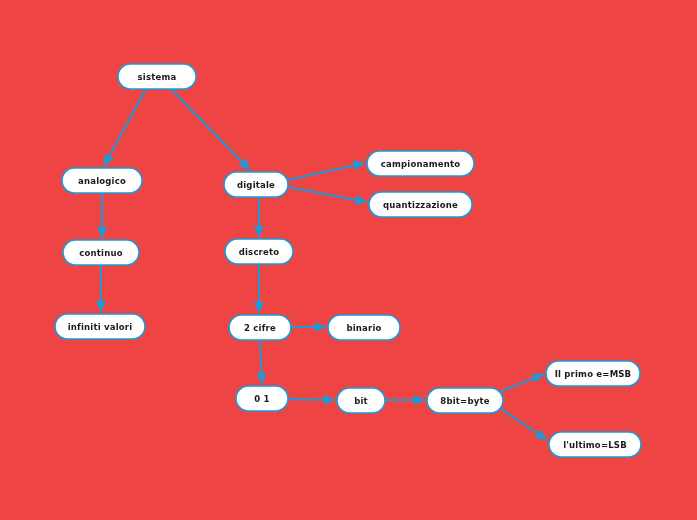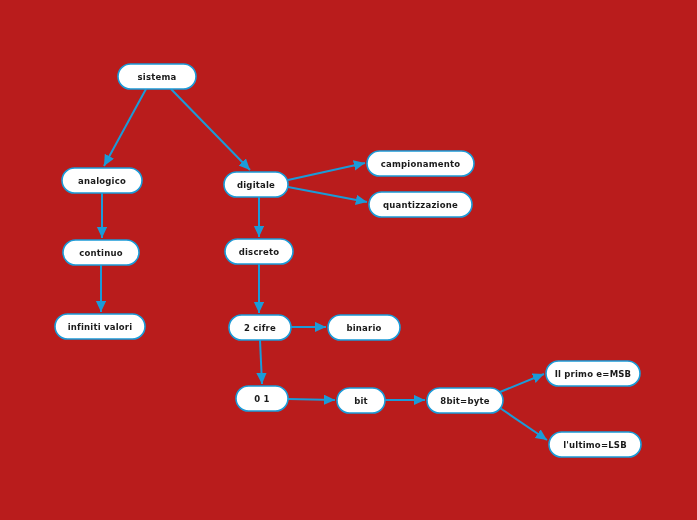--- a/index.html
+++ b/index.html
@@ -11,21 +11,21 @@
   body {
     width: 697px;
     height: 520px;
     font-family: "DejaVu Sans", "Liberation Sans", sans-serif;
     overflow: hidden;
   }
   #canvas {
     position: relative;
     width: 697px;
     height: 520px;
-    background: #b91c1c;
+    background: #ef4444;
   }
   #diagram-svg {
     position: absolute;
     top: 0;
     left: 0;
     width: 697px;
     height: 520px;
   }
   .node-rect {
     fill: #ffffff;

